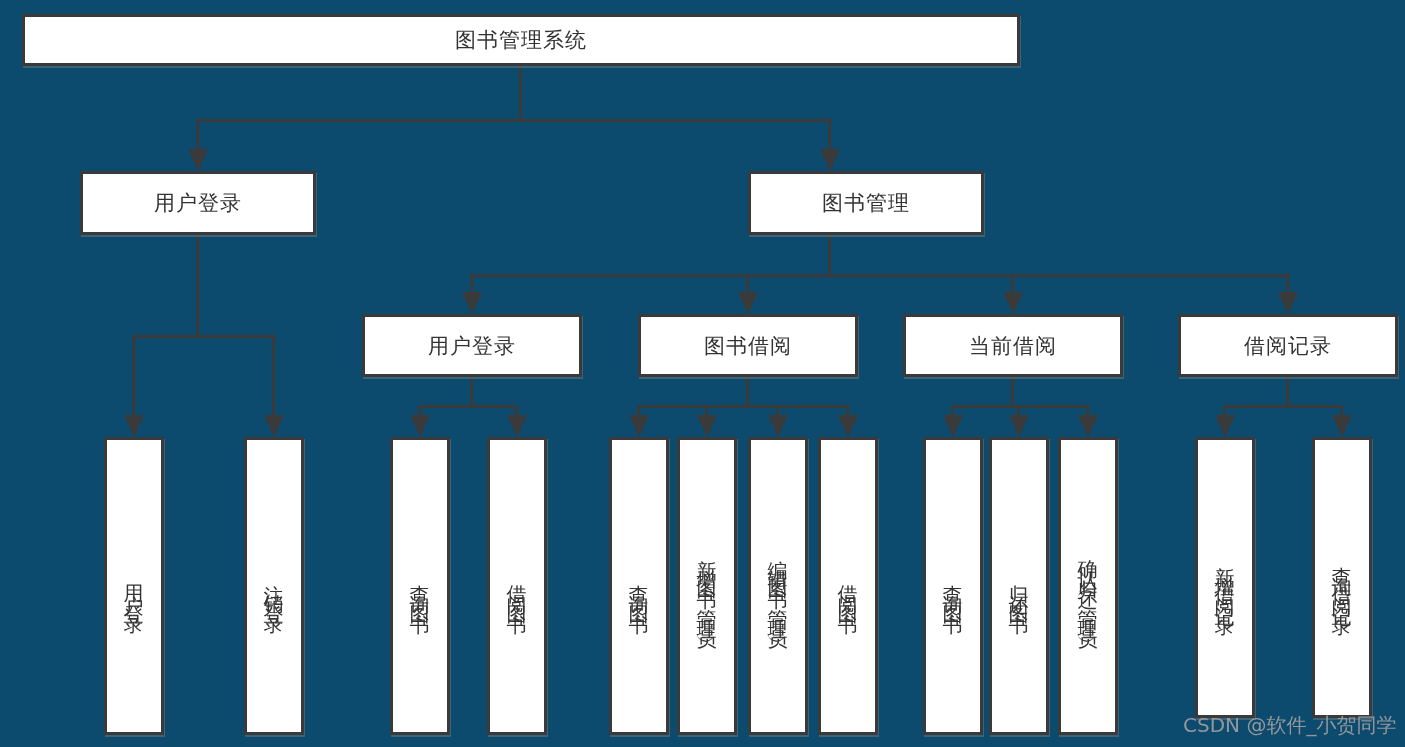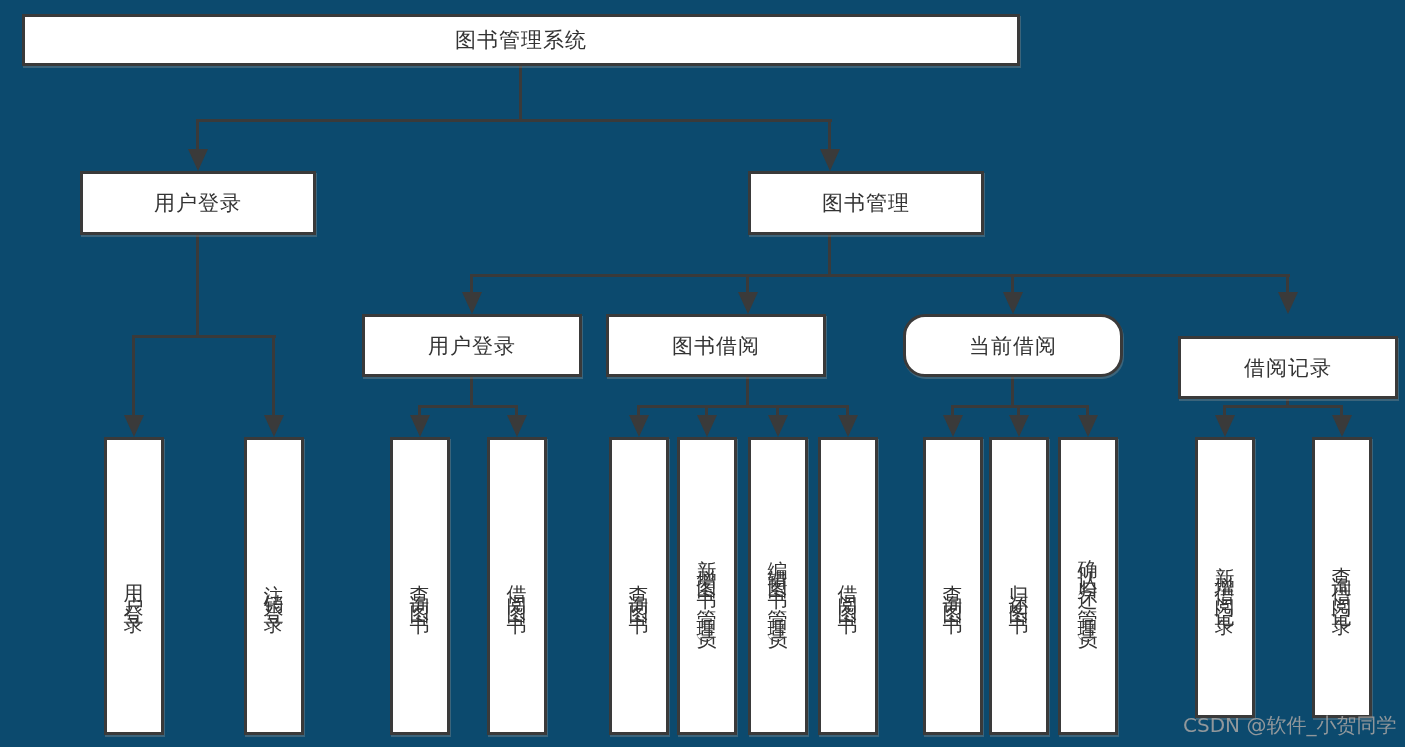--- a/index.html
+++ b/index.html
@@ -80,23 +80,23 @@
   <div class="vline" style="left:470px;top:274px;height:22px;"></div>
   <div class="vline" style="left:746px;top:274px;height:22px;"></div>
   <div class="vline" style="left:1011px;top:274px;height:22px;"></div>
   <div class="vline" style="left:1286px;top:274px;height:22px;"></div>
   <div class="arrow" style="left:462px;top:292px;"></div>
   <div class="arrow" style="left:738px;top:292px;"></div>
   <div class="arrow" style="left:1003px;top:292px;"></div>
   <div class="arrow" style="left:1278px;top:292px;"></div>
 
   <div class="box" style="left:362px;top:314px;width:220px;height:63px;">用户登录</div>
-  <div class="box" style="left:606px;top:314px;width:220px;height:63px;">图书借阅</div>
-  <div class="box" style="left:903px;top:314px;width:220px;height:63px;border-radius:22px;">当前借阅</div>
-  <div class="box" style="left:1178px;top:314px;width:220px;height:63px;margin-top:22px;">借阅记录</div>
+  <div class="box" style="left:638px;top:314px;width:220px;height:63px;">图书借阅</div>
+  <div class="box" style="left:903px;top:314px;width:220px;height:63px;">当前借阅</div>
+  <div class="box" style="left:1178px;top:314px;width:220px;height:63px;">借阅记录</div>
 
   <div class="vline" style="left:470px;top:377px;height:30px;"></div>
   <div class="hline" style="left:418px;top:405px;width:100px;"></div>
   <div class="vline" style="left:418px;top:405px;height:14px;"></div>
   <div class="vline" style="left:515px;top:405px;height:14px;"></div>
   <div class="arrow" style="left:410px;top:415px;"></div>
   <div class="arrow" style="left:507px;top:415px;"></div>
 
   <div class="vline" style="left:746px;top:377px;height:30px;"></div>
   <div class="hline" style="left:637px;top:405px;width:212px;"></div>

